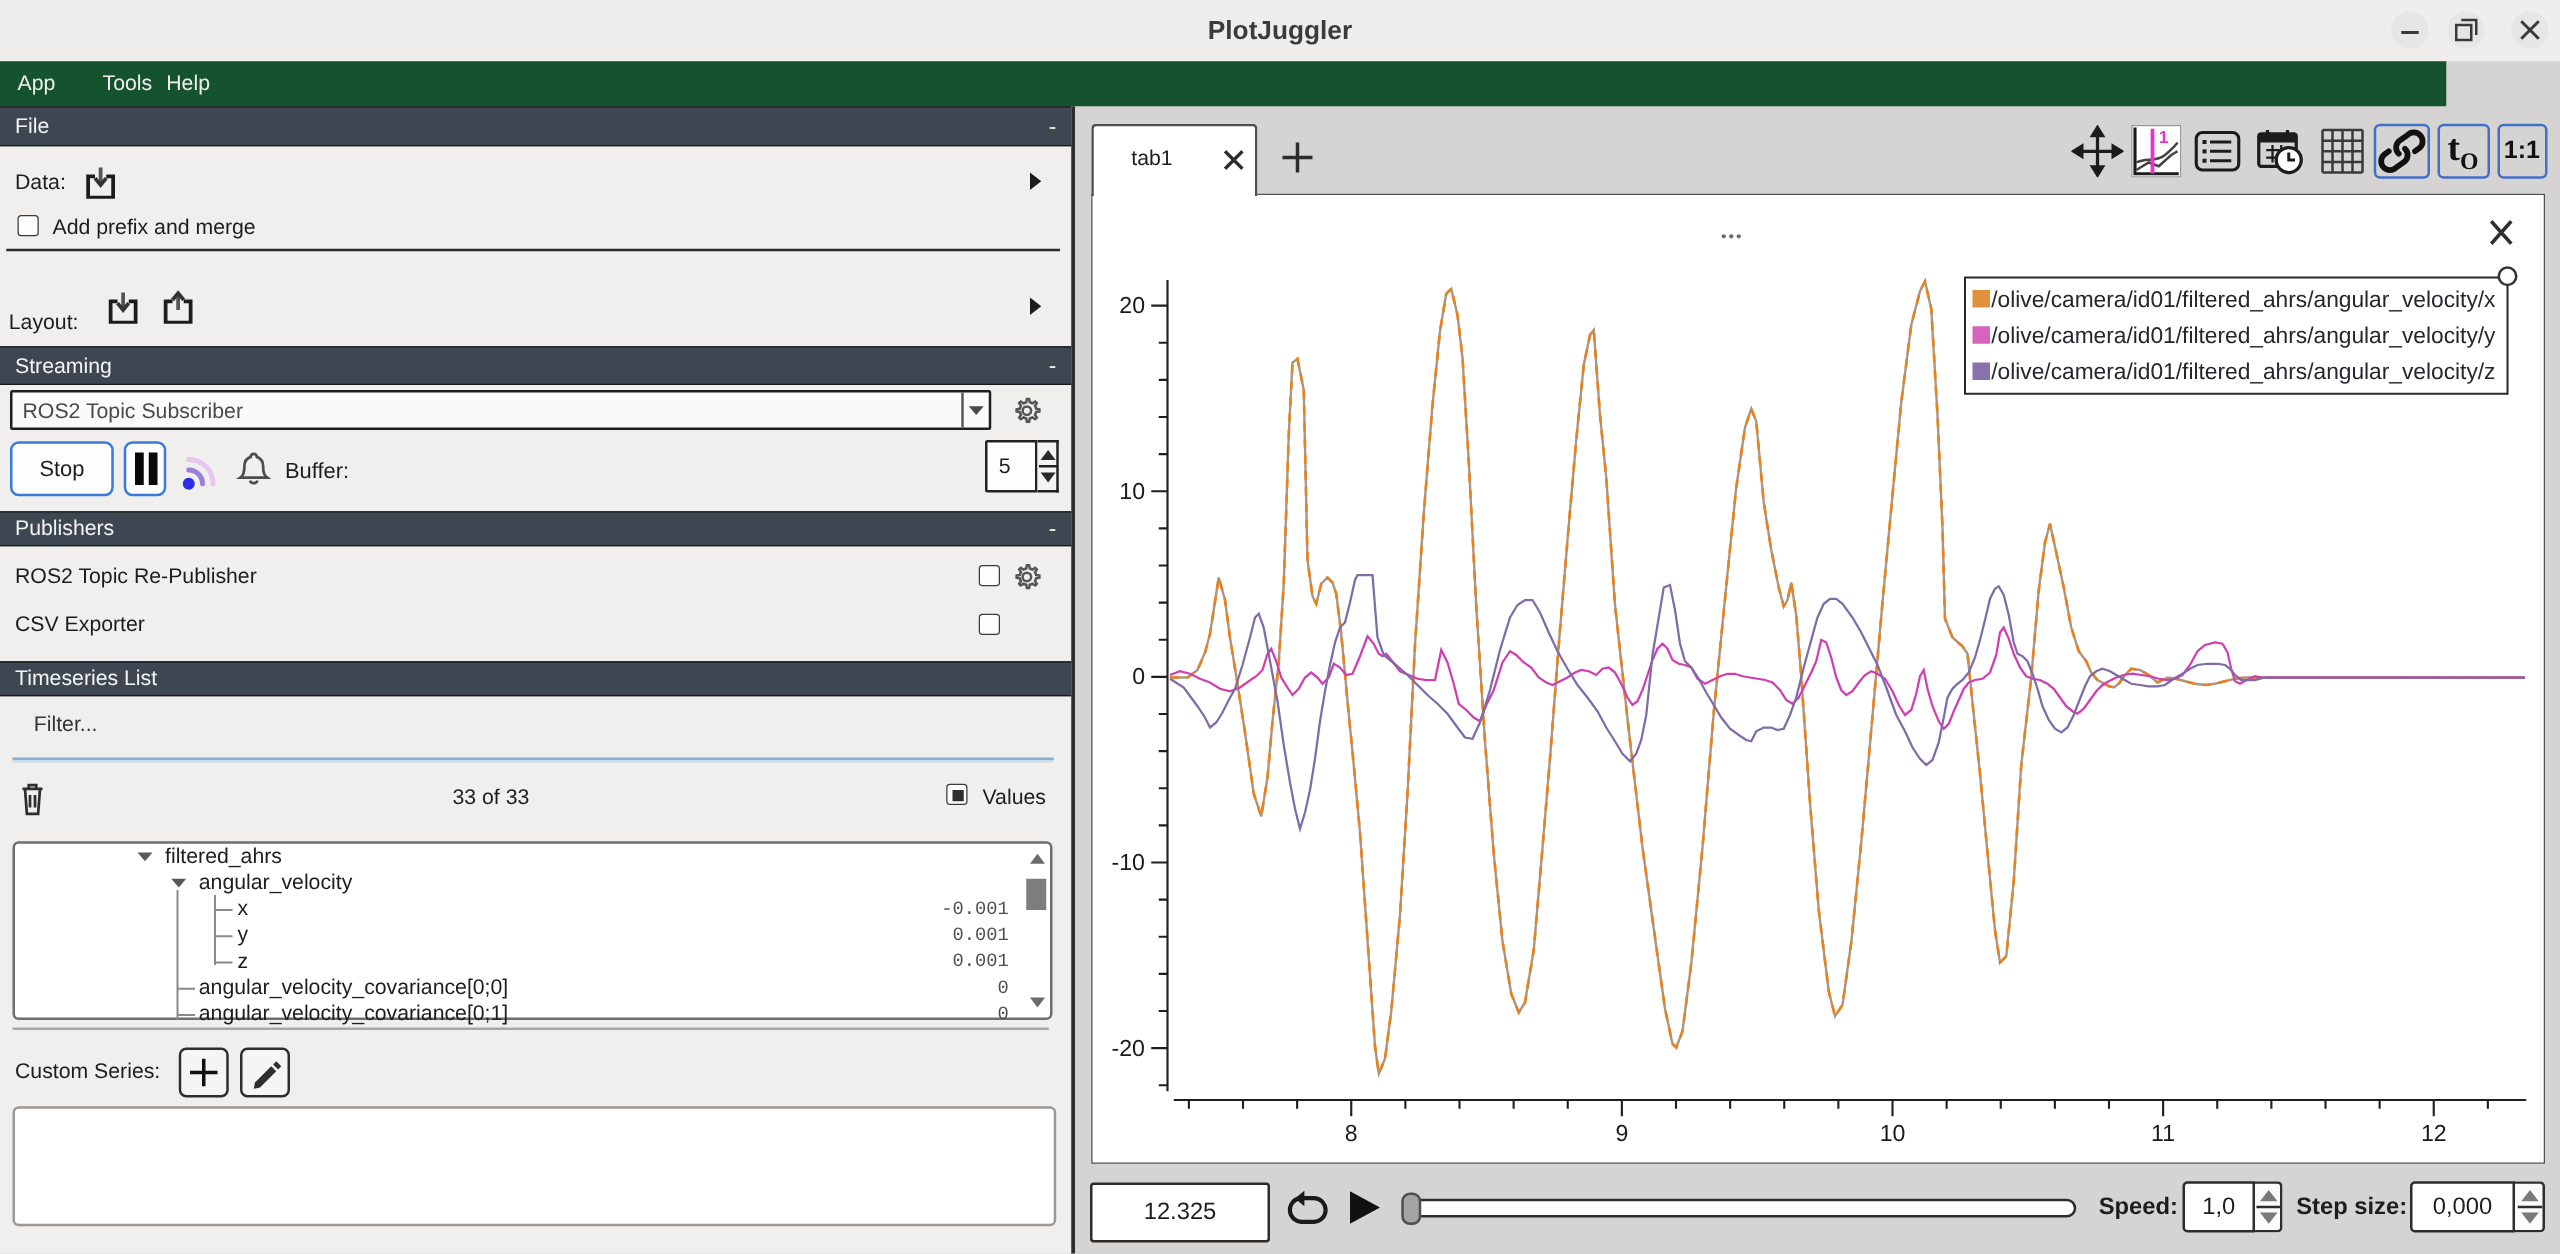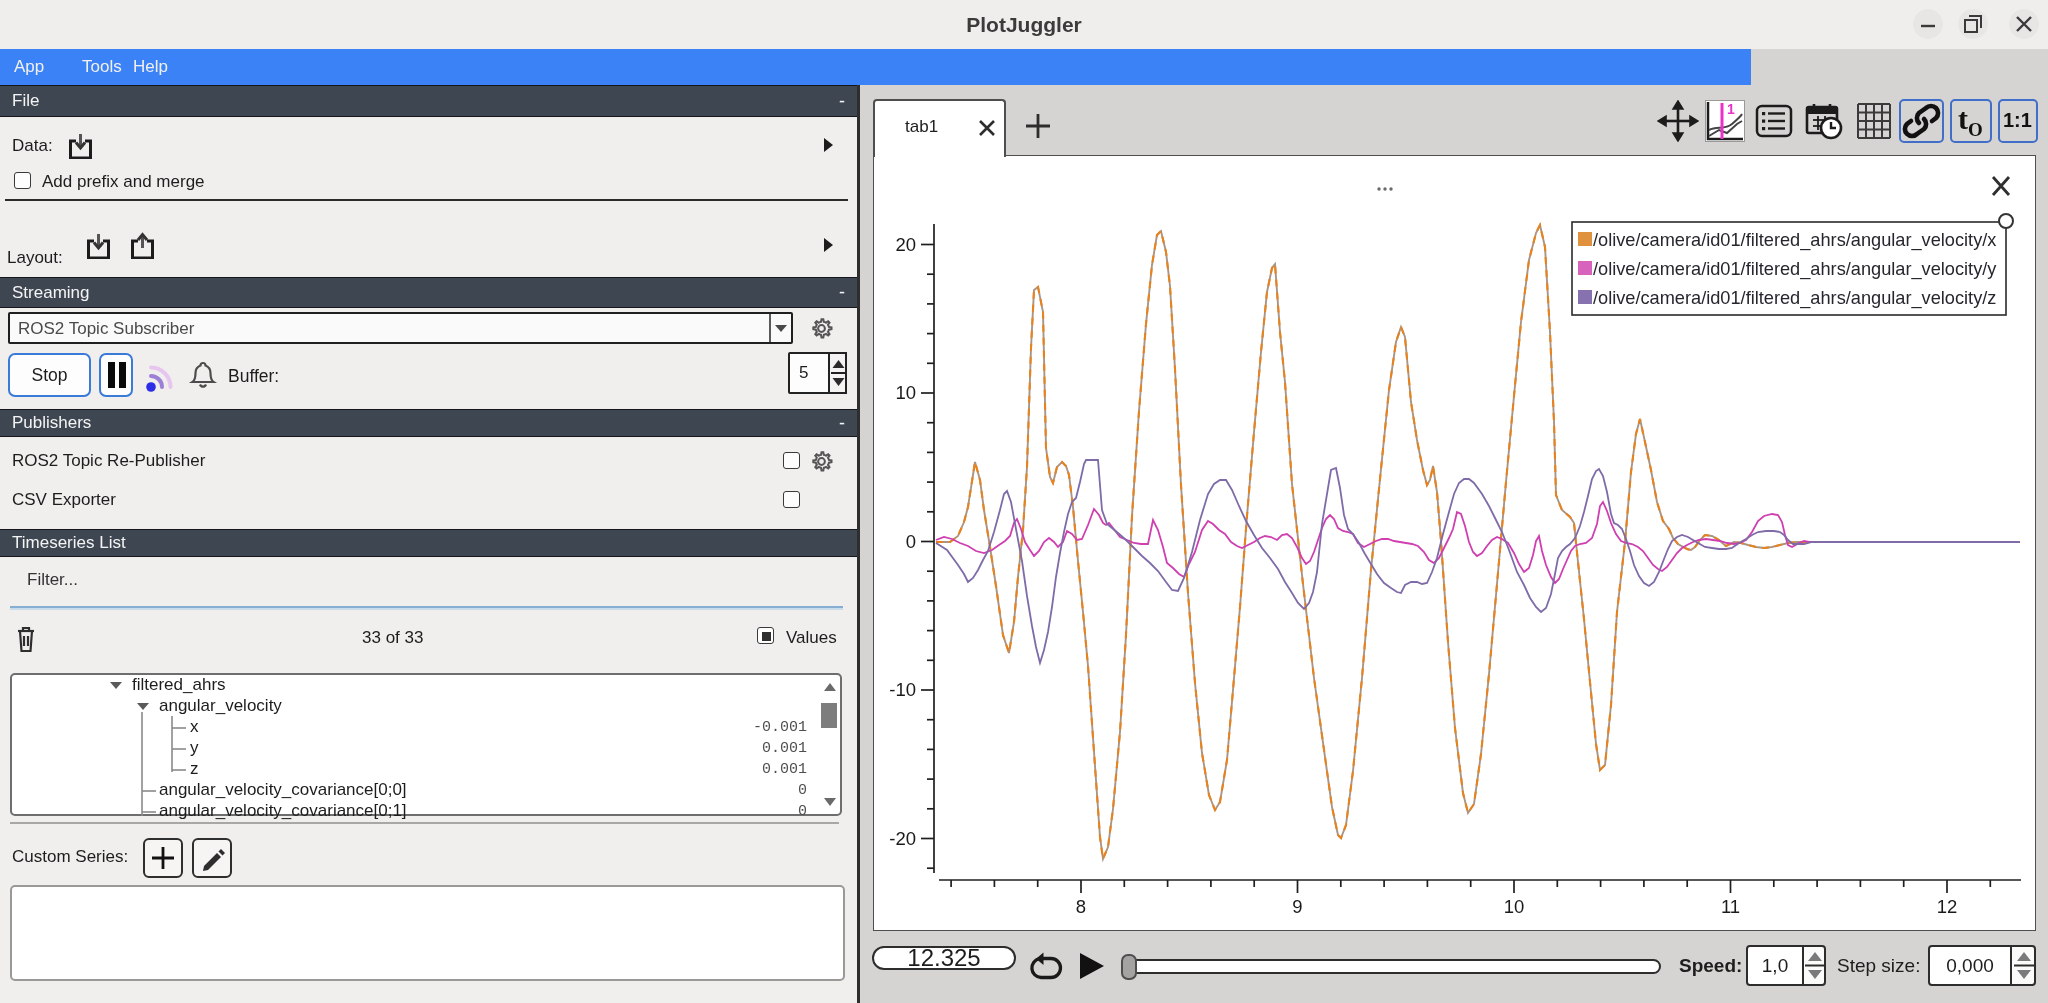--- a/index.html
+++ b/index.html
@@ -23,21 +23,21 @@
     <line x1="8" y1="17" x2="22" y2="17" stroke="#3a3a3a" stroke-width="2.4"></line>
   </svg>
 <svg class="abs" style="left:1958px;top:9px;" width="30" height="30">
     <rect x="7" y="11" width="12" height="12" fill="none" stroke="#3a3a3a" stroke-width="2"></rect>
     <path d="M11 7 h12 v12" fill="none" stroke="#3a3a3a" stroke-width="2"></path>
   </svg>
 <svg class="abs" style="left:2009px;top:9px;" width="30" height="30">
     <path d="M8 8 L22 22 M22 8 L8 22" stroke="#3a3a3a" stroke-width="2.4"></path>
   </svg>
 
-<div class="abs" style="left:0;top:49px;width:1751px;height:36px;background:#3b82f6;color:#f1f0ee;font-size:17px;">
+<div class="abs" style="left:0;top:49px;width:1957px;height:36px;background:#14532d;color:#f1f0ee;font-size:17px;">
   <span class="abs" style="left:14px;top:8px;">App</span>
   <span class="abs" style="left:82px;top:8px;">Tools</span>
   <span class="abs" style="left:133px;top:8px;">Help</span>
 </div>
 
 <div class="abs" style="left:0;top:85px;width:860px;height:918px;background:#f1efee;border-right:3px solid #2e2e2e;"></div>
 
 <div class="abs hdr" style="left:0;top:85px;width:857px;height:32px;">File<span style="font-size:18px;">-</span></div>
 
 <div class="txt" style="left:12px;top:136px;">Data:</div>
@@ -351,38 +351,38 @@
 <rect x="699.0" y="67.0" width="434" height="93" fill="#fff" stroke="#2a2a2a" stroke-width="1.6"></rect>
 <rect x="705.0" y="77.0" width="14" height="14" fill="#e0913d"></rect>
 <text x="720.0" y="90.5" font-size="18.2" fill="#26262e">/olive/camera/id01/filtered_ahrs/angular_velocity/x</text>
 <rect x="705.0" y="106.0" width="14" height="14" fill="#d863bc"></rect>
 <text x="720.0" y="119.5" font-size="18.2" fill="#26262e">/olive/camera/id01/filtered_ahrs/angular_velocity/y</text>
 <rect x="705.0" y="135.0" width="14" height="14" fill="#8672ae"></rect>
 <text x="720.0" y="148.5" font-size="18.2" fill="#26262e">/olive/camera/id01/filtered_ahrs/angular_velocity/z</text>
 <circle cx="1133.0" cy="66.0" r="7" fill="#fdfdfd" stroke="#333" stroke-width="2"></circle>
 </svg>
 
-<div class="abs" style="left:872px;top:946px;width:144px;height:24px;background:#fff;border:2px solid #2d2d2d;border-radius:14px;display:flex;align-items:center;justify-content:center;font-size:24px;color:#1d1d1d;">12.325</div>
+<div class="abs" style="left:872px;top:946px;width:144px;height:48px;background:#fff;border:2px solid #2d2d2d;border-radius:3px;display:flex;align-items:center;justify-content:center;font-size:19px;color:#1d1d1d;">12.325</div>
 <svg class="abs" style="left:1029px;top:952px;" width="34" height="30" viewBox="0 0 34 30">
     <path d="M13 6.5 H22 a 9.5 9.5 0 0 1 0 19 H12 a 9.5 9.5 0 0 1 -1.5 -18.8" fill="none" stroke="#1a1a1a" stroke-width="3.3"></path>
     <path d="M14.5 0.5 L7 6.8 L14.5 13 Z" fill="#1a1a1a"></path>
   </svg>
 <svg class="abs" style="left:1076px;top:948px;" width="34" height="36">
     <path d="M4 5 L28 18 L4 31 Z" fill="#111"></path>
   </svg>
 <div class="abs" style="left:1122px;top:959px;width:539px;height:15px;background:#fff;border:2px solid #2d2d2d;border-radius:8px;"></div>
 <div class="abs" style="left:1121px;top:954px;width:16px;height:26px;background:#a5a3a1;border:2px solid #4e4e4e;border-radius:7px;"></div>
 <div class="txt" style="left:1679px;top:955px;font-weight:bold;font-size:19px;">Speed:</div>
 <div class="abs" style="left:1746px;top:945px;width:58px;height:41px;background:#fff;border:2px solid #2d2d2d;border-radius:4px 0 0 4px;display:flex;align-items:center;justify-content:center;font-size:19px;color:#1d1d1d;">1,0</div>
 <div class="abs" style="left:1804px;top:945px;width:22px;height:41px;background:#fbfbfa;border:2px solid #2d2d2d;border-left:none;border-radius:0 4px 4px 0;"></div>
 <svg class="abs" style="left:1805px;top:948px;" width="20" height="35">
     <path d="M3 13 L10 4 L17 13 Z" fill="#7a7a7a"></path>
     <path d="M3 22 L10 31 L17 22 Z" fill="#7a7a7a"></path>
     <line x1="0" y1="17.5" x2="20" y2="17.5" stroke="#2d2d2d" stroke-width="2"></line>
   </svg>
-<div class="txt" style="left:1837px;top:955px;font-weight:normal;font-size:19px;">Step size:</div>
+<div class="txt" style="left:1837px;top:955px;font-weight:bold;font-size:19px;">Step size:</div>
 <div class="abs" style="left:1928px;top:945px;width:84px;height:41px;background:#fff;border:2px solid #2d2d2d;border-radius:4px 0 0 4px;display:flex;align-items:center;justify-content:center;font-size:19px;color:#1d1d1d;">0,000</div>
 <div class="abs" style="left:2012px;top:945px;width:24px;height:41px;background:#fbfbfa;border:2px solid #2d2d2d;border-left:none;border-radius:0 4px 4px 0;"></div>
 <svg class="abs" style="left:2014px;top:948px;" width="20" height="35">
     <path d="M3 13 L10 4 L17 13 Z" fill="#7a7a7a"></path>
     <path d="M3 22 L10 31 L17 22 Z" fill="#7a7a7a"></path>
     <line x1="0" y1="17.5" x2="20" y2="17.5" stroke="#2d2d2d" stroke-width="2"></line>
   </svg>
 
 </body></html>

